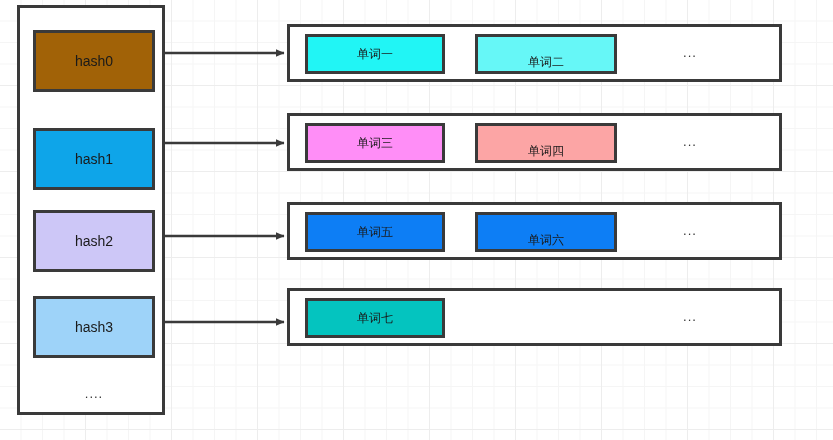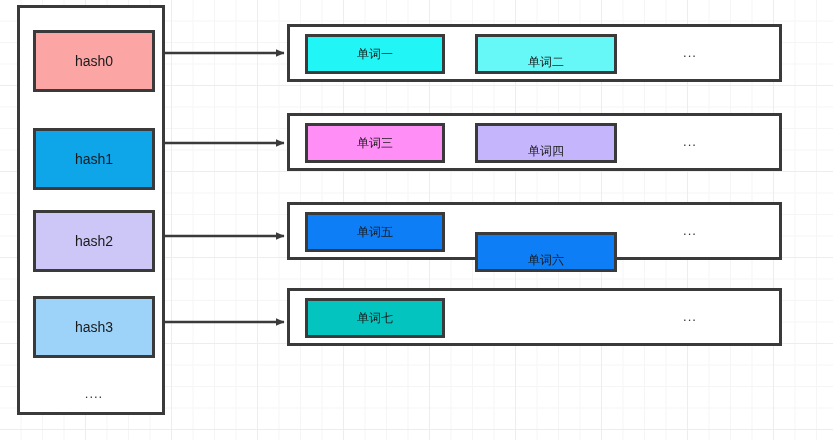--- a/index.html
+++ b/index.html
@@ -119,21 +119,21 @@
     </defs>
     <g id="arrow-group" stroke="#3a3a3a" stroke-width="2.6" fill="none">
         <path d="M134,53 L284,53" marker-end="url(#ah)"></path>
         <path d="M134,143 L284,143" marker-end="url(#ah)"></path>
         <path d="M134,236 L284,236" marker-end="url(#ah)"></path>
         <path d="M134,322 L284,322" marker-end="url(#ah)"></path>
       </g>
   </svg>
 
   <div class="bucket-array">
-    <div class="hash-cell" style="top: 22px; background-color: #fca5a5;">
+    <div class="hash-cell" style="top: 22px; background-color: #a16207;">
       <span>hash0</span>
     </div>
     <div class="hash-cell" style="top: 120px; background-color: #0ea5e9;">
       <span>hash1</span>
     </div>
     <div class="hash-cell" style="top: 202px; background-color: rgb(205, 199, 247);">
       <span>hash2</span>
     </div>
     <div class="hash-cell" style="top: 288px; background-color: rgb(158, 211, 249);">
       <span>hash3</span>
@@ -148,31 +148,31 @@
     <div class="word-box slot1" style="background-color: rgb(102, 247, 247);">
       <span>单词二</span>
     </div>
     <div class="row-ellipsis">...</div>
   </div>
 
   <div class="bucket-row" style="top:113px">
     <div class="word-box slot0" style="background-color: rgb(255, 142, 247);">
       <span>单词三</span>
     </div>
-    <div class="word-box slot1" style="background-color: #c4b5fd;">
+    <div class="word-box slot1" style="background-color: #fca5a5;">
       <span>单词四</span>
     </div>
     <div class="row-ellipsis">...</div>
   </div>
 
   <div class="bucket-row" style="top:202px">
     <div class="word-box slot0" style="background-color: rgb(13, 126, 245);">
       <span>单词五</span>
     </div>
-    <div class="word-box slot1" style="background-color: rgb(13, 126, 245); margin-top: 20px;">
+    <div class="word-box slot1" style="background-color: rgb(13, 126, 245);">
       <span>单词六</span>
     </div>
     <div class="row-ellipsis">...</div>
   </div>
 
   <div class="bucket-row" style="top:288px">
     <div class="word-box slot0" style="background-color: rgb(4, 196, 191);">
       <span>单词七</span>
     </div>
     <div class="row-ellipsis">...</div>

